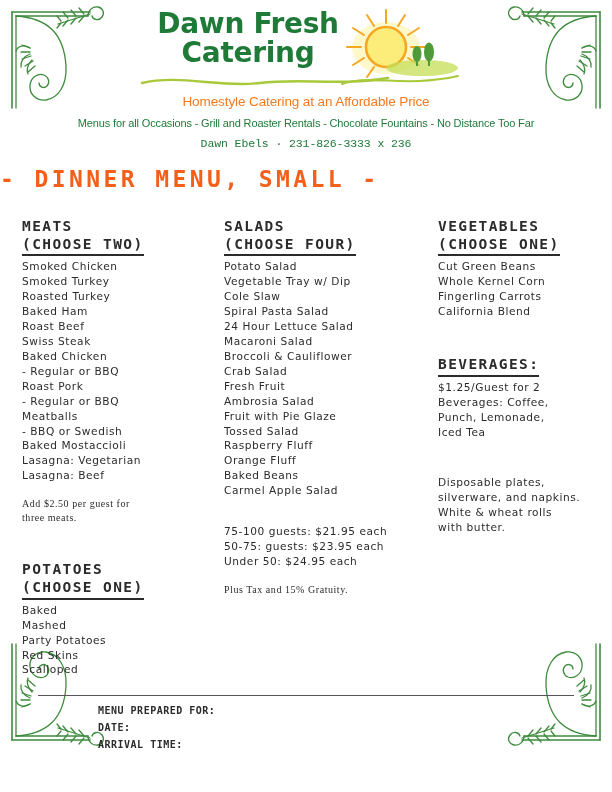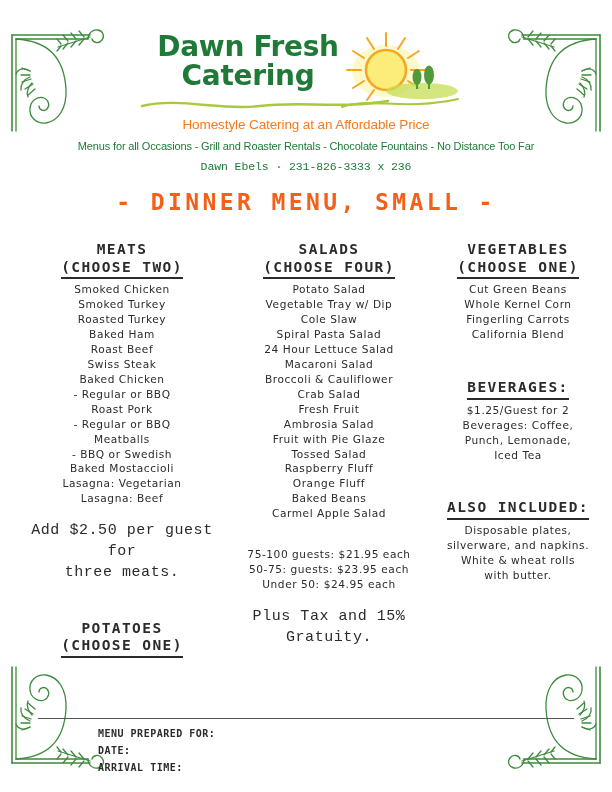--- a/index.html
+++ b/index.html
@@ -9,21 +9,20 @@
   }
   body {
     font-family: "Liberation Sans", sans-serif;
   }
   #page {
     position: relative;
     width: 612px;
     height: 752px;
     background: #ffffff;
     overflow: hidden;
-    margin-top: 23px;
   }
 
   
   .corner {
     position: absolute;
     width: 108px;
     height: 108px;
     pointer-events: none;
   }
   .corner svg { display: block; width: 108px; height: 108px; }
@@ -89,41 +88,40 @@
   .contact {
     text-align: center;
     color: #1f7a38;
     font-size: 11.5px;
     font-weight: 500;
     margin-top: 8px;
     letter-spacing: -0.1px;
     font-family: Liberation Mono, monospace;
   }
   .menu-title {
-    text-align: center;
+    text-align: left;
     color: #f4601a;
     font-family: "DejaVu Sans Mono", monospace;
     font-weight: bold;
     font-size: 23px;
     letter-spacing: 3.4px;
     margin-top: 16px;
   }
 
   
   .columns {
     position: absolute;
     left: 0;
     top: 218px;
     width: 612px;
     height: 460px;
   }
   .col {
     position: absolute;
     top: 0;
-    text-align: center;
   }
   .col-1 { left: 22px;  width: 200px; }
   .col-2 { left: 224px; width: 210px; }
   .col-3 { left: 438px; width: 160px; }
 
   .section { margin-bottom: 0; }
   .sec-head {
     font-family: "DejaVu Sans Mono", monospace;
     font-weight: bold;
     font-size: 14.5px;
@@ -145,22 +143,22 @@
   }
   .items li {
     font-family: "DejaVu Sans", sans-serif;
     font-size: 10.6px;
     color: #2b2b2b;
     line-height: 1.41;
     letter-spacing: 0.55px;
     white-space: nowrap;
   }
   .note {
-    font-family: Liberation Mono, monospace;
-    font-size: 15px;
+    font-family: Liberation Serif, serif;
+    font-size: 10px;
     color: #2b2b2b;
     line-height: 1.41;
     letter-spacing: 0.55px;
     margin-top: 14px;
   }
   .body-block {
     font-family: "DejaVu Sans", sans-serif;
     font-size: 10.6px;
     color: #2b2b2b;
     line-height: 1.41;
@@ -330,20 +328,27 @@
         </ul>
         <div class="note" style="white-space:pre-line">Add $2.50 per guest for
 three meats.</div>
       </div>
 
       <div class="gap-lg"></div>
 
       <div class="section">
         <div class="sec-head">POTATOES
 (CHOOSE ONE)</div>
+        <ul class="items">
+          <li>Baked</li>
+          <li>Mashed</li>
+          <li>Party Potatoes</li>
+          <li>Red Skins</li>
+          <li>Scalloped</li>
+        </ul>
       </div>
     </div>
 
     <div class="col col-2">
 
       <div class="section">
         <div class="sec-head">SALADS
 (CHOOSE FOUR)</div>
         <ul class="items">
           <li>Potato Salad</li>
@@ -396,21 +401,20 @@
         <div class="sec-head single">BEVERAGES:</div>
         <div class="body-block" style="white-space:pre-line">$1.25/Guest for 2
 Beverages: Coffee,
 Punch, Lemonade,
 Iced Tea</div>
       </div>
 
       <div class="gap-lg"></div>
 
       <div class="section">
-        <div class="sec-head single">ALSO INCLUDED:</div>
         <div class="body-block" style="white-space:pre-line">Disposable plates,
 silverware, and napkins.
 White &amp; wheat rolls
 with butter.</div>
       </div>
     </div>
   </div>
 
   <div class="divider"></div>
   <div class="footer-fields">

